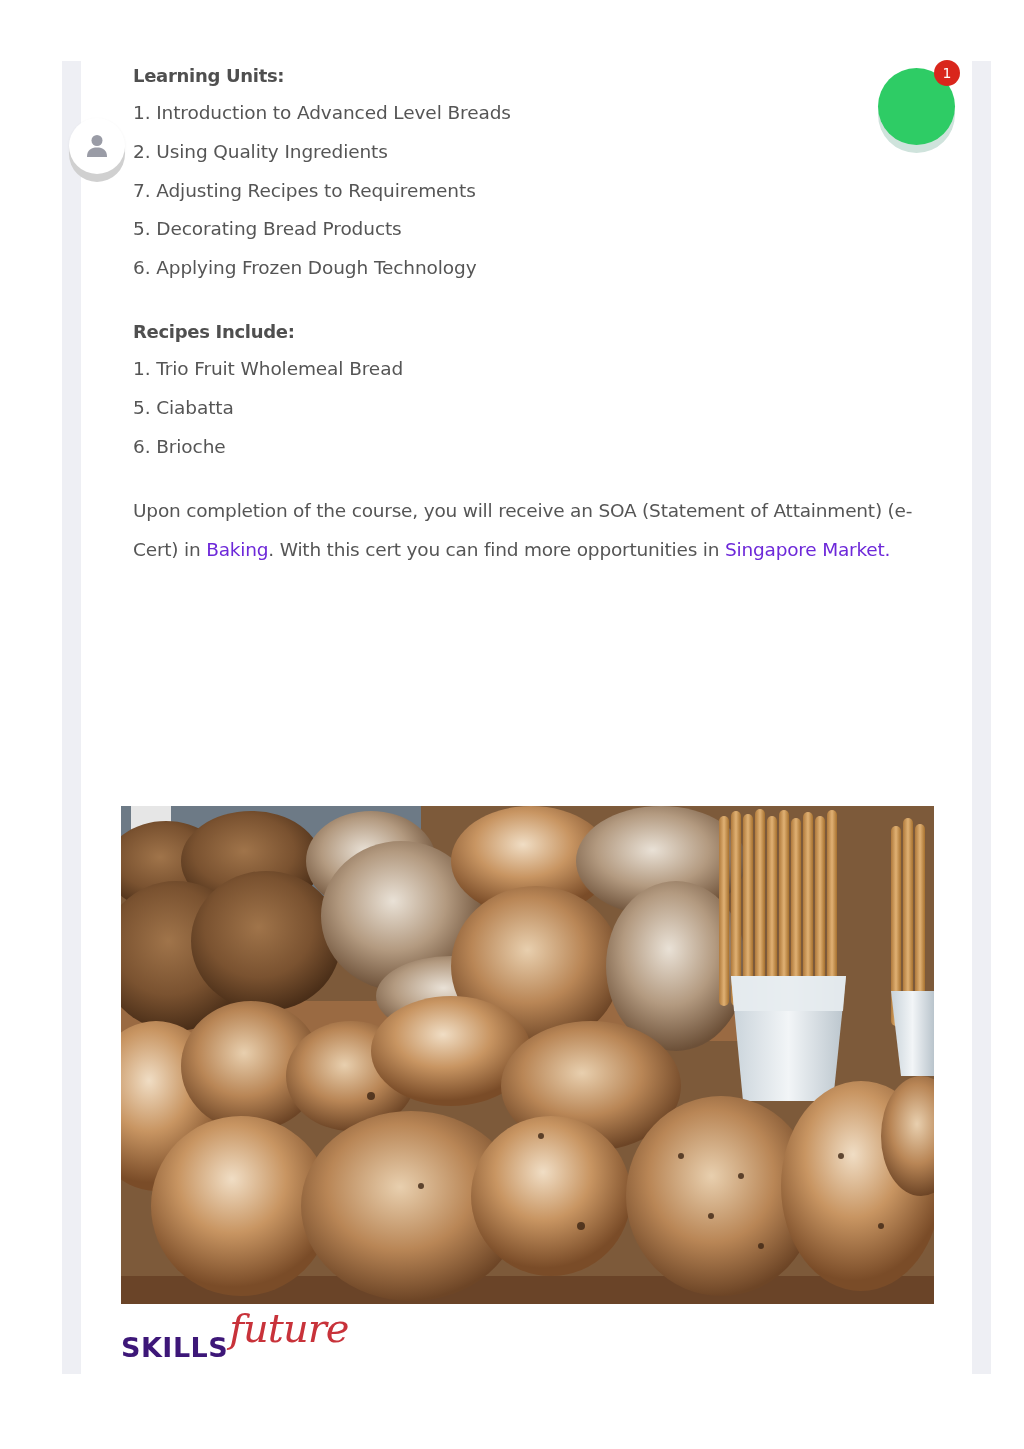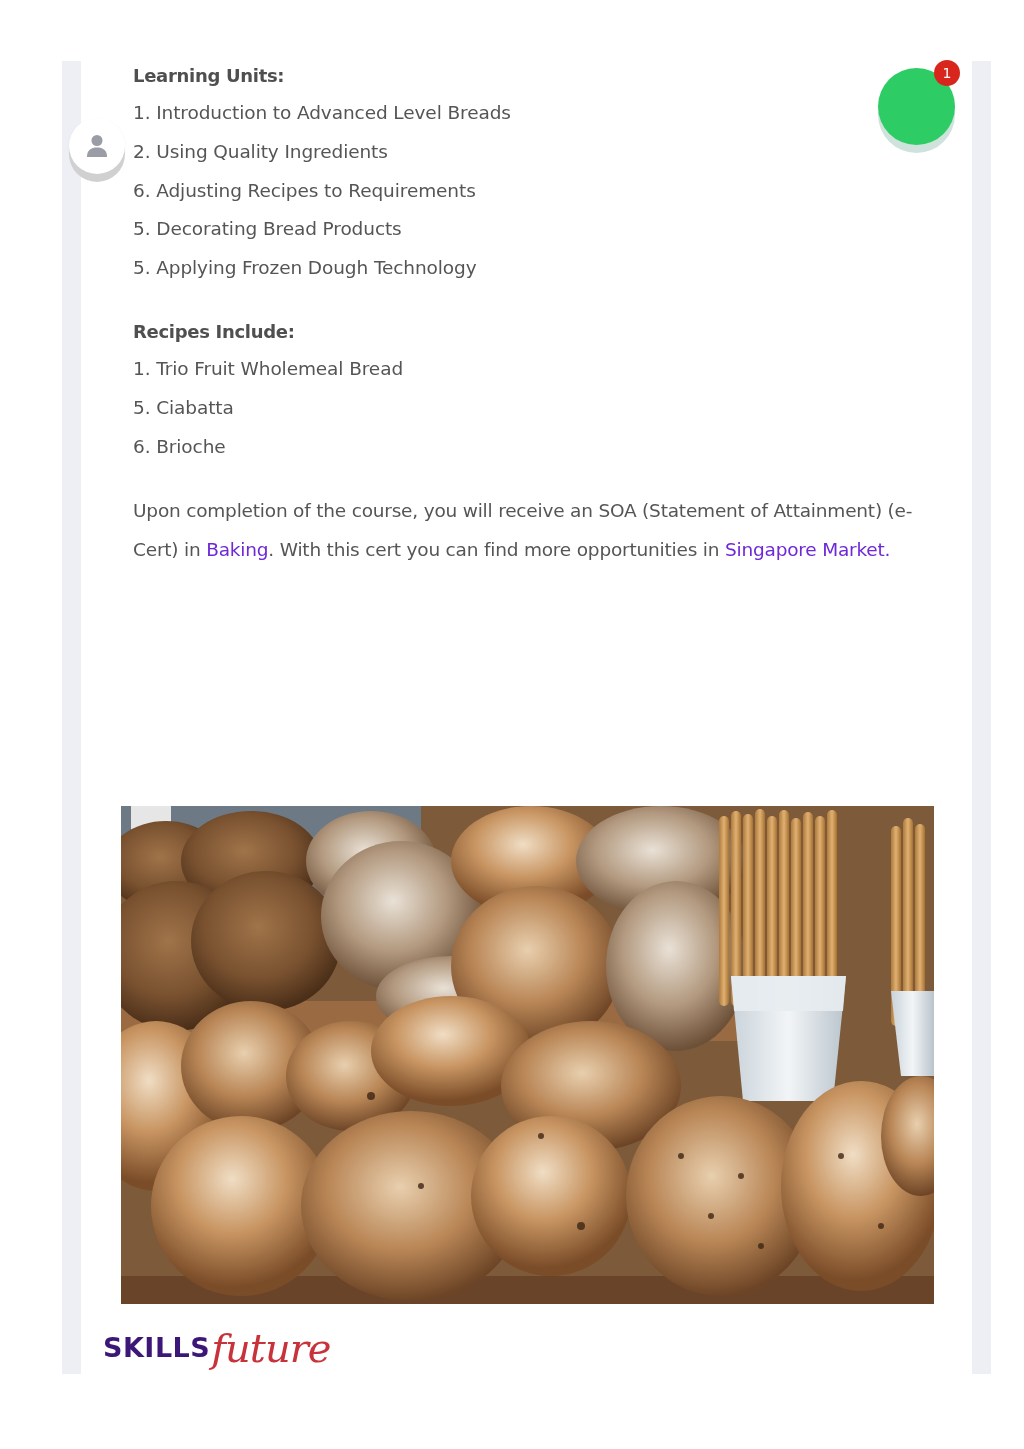--- a/index.html
+++ b/index.html
@@ -102,21 +102,21 @@
       left: 121px;
       top: 806px;
       width: 813px;
       height: 498px;
       overflow: hidden;
       background: #8a6a48;
     }
 
     .logo {
       position: absolute;
-      left: 103px;
+      left: 121px;
       top: 1302px;
       height: 66px;
       display: flex;
       align-items: flex-end;
     }
     .logo-skills {
       font-family: "DejaVu Sans", sans-serif;
       font-weight: bold;
       font-size: 27px;
       color: #3d1778;
@@ -124,39 +124,39 @@
       line-height: 1;
       margin-bottom: 7px;
     }
     .logo-future {
       font-family: "DejaVu Serif", serif;
       font-style: italic;
       font-size: 40px;
       color: #c8323a;
       line-height: 1;
       margin-left: 1px;
-      margin-bottom: 0;
+      margin-bottom: 20px;
       letter-spacing: -1px;
     }
   </style>
 </head>
 <body>
 
 <div class="page">
   <div class="band band-left"></div>
   <div class="band band-right"></div>
 
   <div class="content">
     <div class="heading">Learning Units:</div>
     <div>
       <div class="list-item">1. Introduction to Advanced Level Breads</div>
       <div class="list-item">2. Using Quality Ingredients</div>
-      <div class="list-item">6. Adjusting Recipes to Requirements</div>
+      <div class="list-item">7. Adjusting Recipes to Requirements</div>
       <div class="list-item">5. Decorating Bread Products</div>
-      <div class="list-item">5. Applying Frozen Dough Technology</div>
+      <div class="list-item">6. Applying Frozen Dough Technology</div>
     </div>
 
     <div class="gap"></div>
 
     <div class="heading">Recipes Include:</div>
     <div>
       <div class="list-item">1. Trio Fruit Wholemeal Bread</div>
       <div class="list-item">5. Ciabatta</div>
       <div class="list-item">6. Brioche</div>
     </div>

